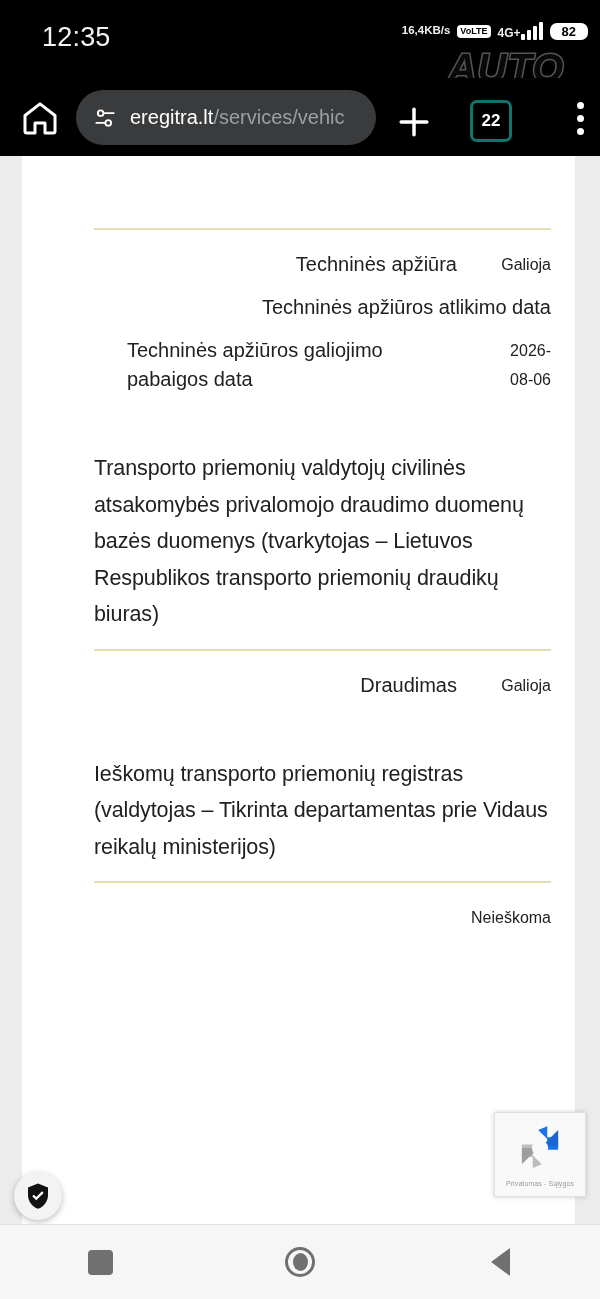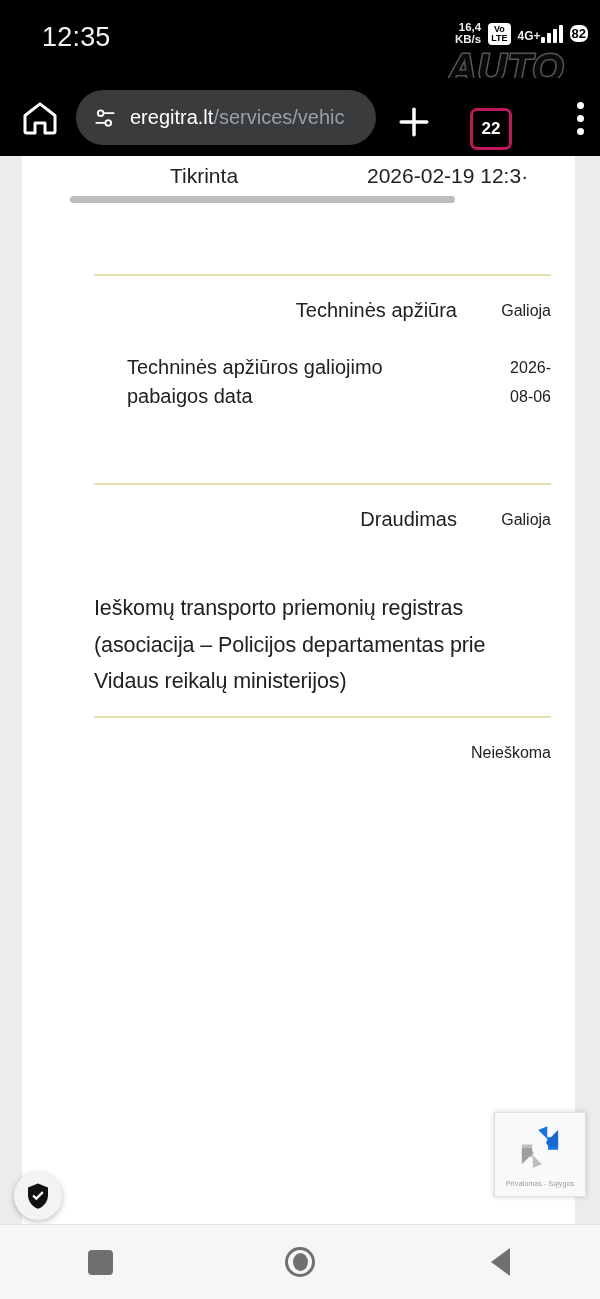--- a/index.html
+++ b/index.html
@@ -17,39 +17,39 @@
   }
   .clock{
     position:absolute; left:42px; top:22px;
     font-size:27px; letter-spacing:.2px; color:#f2f2f2;
   }
   .status-right{
     position:absolute; right:12px; top:22px;
     display:flex; align-items:center; gap:7px;
   }
   .netspeed{
-    display:flex; flex-direction:column; align-items:flex-end;
+    display:flex; flex-direction:row; align-items:flex-end;
     line-height:1.02; font-size:11.5px; font-weight:bold; color:#f0f0f0;
   }
   .volte{
-    display:flex; flex-direction:column; align-items:center; justify-content:center;
+    display:flex; align-items:center; justify-content:center;
     background:#fff; color:#000; border-radius:4px;
     font-size:9px; font-weight:bold; line-height:1.0;
     padding:2px 3px;
   }
   .gen{ font-size:12px; font-weight:bold; color:#f0f0f0; }
   .bars{ display:flex; align-items:flex-end; gap:2px; height:18px; }
   .bars i{ display:block; width:4px; background:#fff; border-radius:1px; }
   .bars i:nth-child(1){height:6px;}
   .bars i:nth-child(2){height:10px;}
   .bars i:nth-child(3){height:14px;}
   .bars i:nth-child(4){height:18px;}
   .batt{
     background:#fff; color:#000; border-radius:7px;
-    font-size:13px; font-weight:bold; padding:1px 2px;
+    font-size:13px; font-weight:bold; padding:1px 12px;
   }
 
   
   .watermark{
     position:absolute; right:4px; top:48px;
     width:180px; height:92px;
     pointer-events:none;
     opacity:.55;
   }
   .wm-text{
@@ -89,23 +89,23 @@
   }
   .url-text .path{ color:#9aa0a6; }
   .plus-btn{
     position:absolute; left:392px; top:22px;
     width:44px; height:44px; color:#fff;
   }
   .tabcount{
     position:absolute; left:470px; top:100px - 78px;
     top:22px;
     width:42px; height:42px;
-    border:3px solid #be185d; border-radius:7px;
+    border:3px solid #0f766e; border-radius:7px;
     display:flex; align-items:center; justify-content:center;
-    color:#fff; font-size:17px; font-weight:bold;margin-top:8px;
+    color:#fff; font-size:17px; font-weight:bold;
   }
   .kebab{
     position:absolute; right:16px; top:24px;
     display:flex; flex-direction:column; gap:6px; align-items:center;
   }
   .kebab span{ width:7px; height:7px; background:#fff; border-radius:50%; display:block;}
 
   
   .page{
     position:absolute; top:156px; left:0; width:600px; height:1068px;
@@ -271,61 +271,58 @@
     <div class="kebab">
       <span></span>
         <span></span>
         <span></span>
     </div>
   </div>
 
   <div class="page">
     <div class="sheet">
 
-      <div class="toprow">
-        <div class="lbl">Tikrinta</div>
-        <div class="val">2026-02-19 12:3·</div>
-        <div class="hscroll"></div>
-      </div>
 
       <div class="gap-lg"></div>
 
       <div class="block">
         <div class="divider"></div>
         <div class="rows">
           <div class="row">
             <div class="k">Techninės apžiūra</div>
             <div class="v">Galioja</div>
           </div>
           <div class="row">
+            <div class="k">Techninės apžiūros atlikimo data</div>
           </div>
           <div class="row">
             <div class="k">Techninės apžiūros galiojimo pabaigos data</div>
             <div class="v">2026-
 08-06</div>
           </div>
         </div>
       </div>
 
       <div class="gap-lg"></div>
 
       <div class="block">
+        <div class="sec-title">Transporto priemonių valdytojų civilinės atsakomybės privalomojo draudimo duomenų bazės duomenys (tvarkytojas – Lietuvos Respublikos transporto priemonių draudikų biuras)</div>
         <div class="divider"></div>
         <div class="rows">
           <div class="row">
             <div class="k">Draudimas</div>
             <div class="v">Galioja</div>
           </div>
         </div>
       </div>
 
       <div class="gap-lg"></div>
 
       <div class="block">
-        <div class="sec-title">Ieškomų transporto priemonių registras (asociacija – Policijos departamentas prie Vidaus reikalų ministerijos)</div>
+        <div class="sec-title">Ieškomų transporto priemonių registras (valdytojas – Tikrinta departamentas prie Vidaus reikalų ministerijos)</div>
         <div class="divider"></div>
         <div class="rows">
           <div class="row">
             <div class="v">Neieškoma</div>
           </div>
         </div>
       </div>
 
     </div>
 

